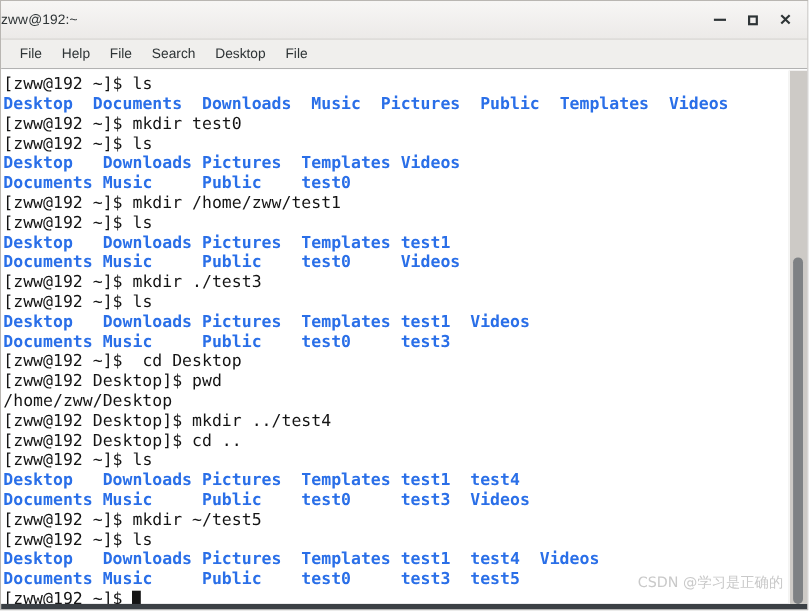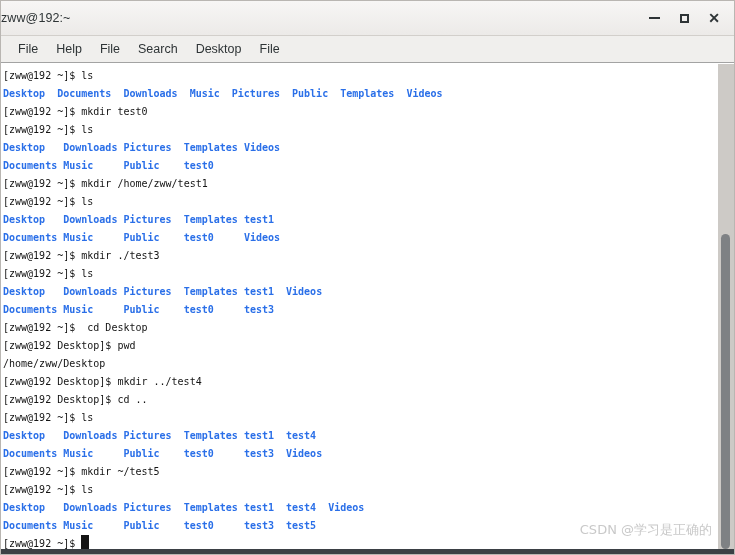--- a/index.html
+++ b/index.html
@@ -99,21 +99,21 @@
     flex: 1;
     display: flex;
     background: #ffffff;
     overflow: hidden;
     border-top: 1px solid #ffffff;
   }
   .term {
     flex: 1;
     padding: 3px 16px 0 2px;
     font-family: "DejaVu Sans Mono", "Liberation Mono", monospace;
-    font-size: 10px;
+    font-size: 15px;
     line-height: 18px;
     color: #1a1a1a;
     white-space: pre;
     overflow: hidden;
     background: #ffffff;
     letter-spacing: 0px;
   }
   .line { height: 18px; white-space: pre; }
   .dir { color: #2a6fe8; font-weight: bold; }
   .plain { color: #141414; }

